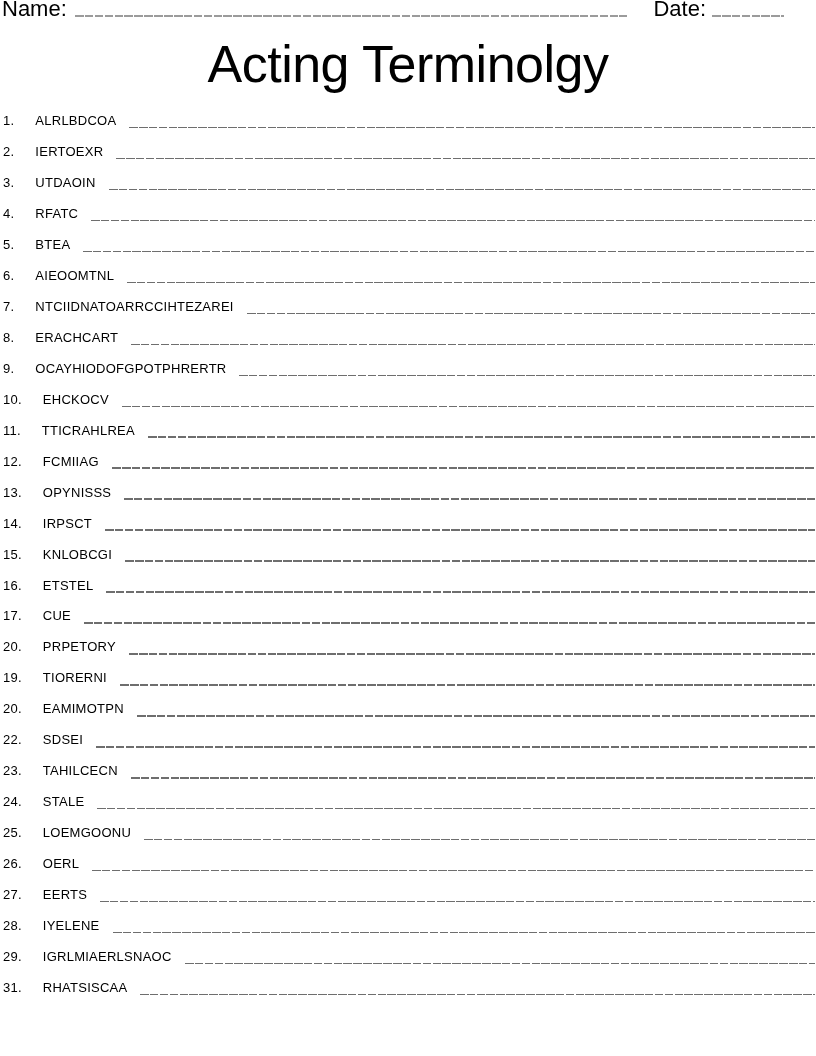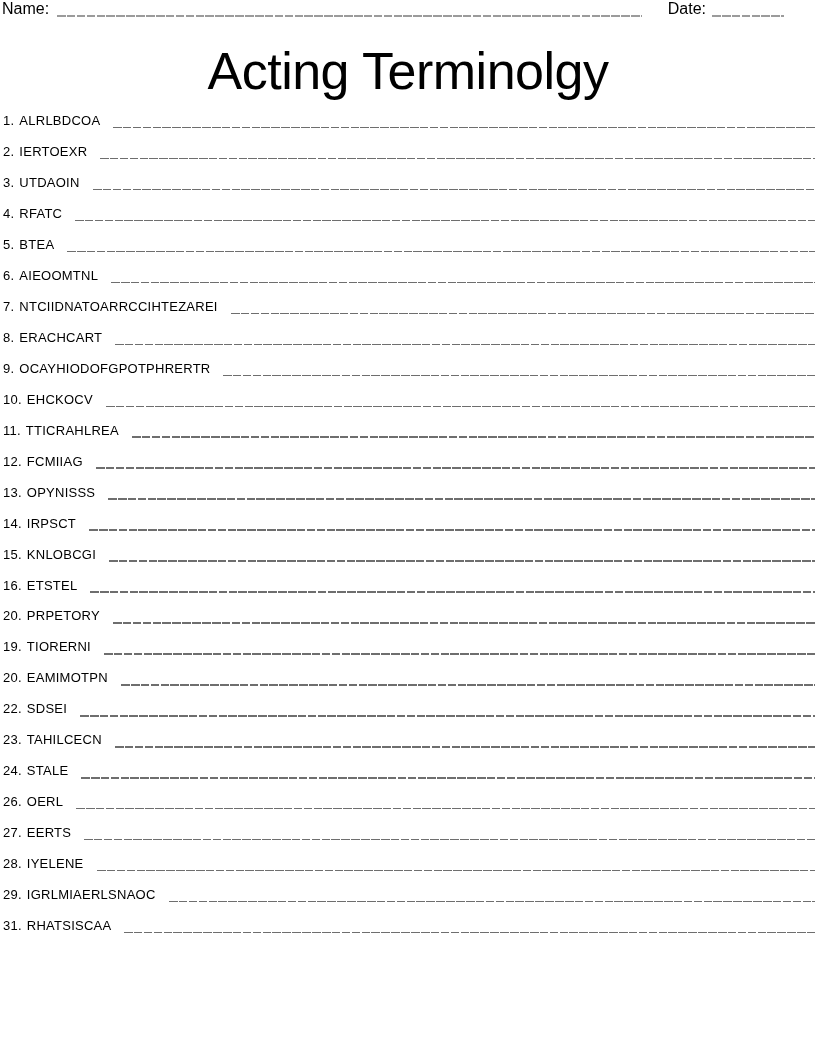--- a/index.html
+++ b/index.html
@@ -22,21 +22,21 @@
   .header {
     position: absolute;
     top: 0px;
     left: 2px;
     right: 32px;
     height: 18px;
     display: flex;
     align-items: flex-end;
   }
   .hlabel {
-    font-size: 16px;
+    font-size: 22px;
     line-height: 18px;
     white-space: nowrap;
   }
   .hline {
     height: 1.2px;
     margin-bottom: 1.5px;
     background: repeating-linear-gradient(to right,
       #9b9b9b 0px, #9b9b9b 8.6px,
       rgba(0,0,0,0) 8.6px, rgba(0,0,0,0) 9.9px);
   }
@@ -46,21 +46,21 @@
     margin-right: 26px;
   }
   .date-line {
     width: 72px;
     margin-left: 6px;
   }
 
   
   .title {
     position: absolute;
-    top: 40px;
+    top: 33px;
     left: 0;
     width: 816px;
     text-align: center;
     font-size: 52px;
     line-height: 62px;
     font-weight: 400;
     letter-spacing: -0.5px;
     white-space: nowrap;
   }
 
@@ -75,21 +75,21 @@
     height: 30.97px;
     display: flex;
     align-items: center;
   }
   .num, .word {
     font-size: 13px;
     line-height: 13px;
     letter-spacing: 0.25px;
     white-space: nowrap;
   }
-  .word { margin-left: 5px; }
+  .word { margin-left: 21px; }
   .blank {
     flex: 1;
     height: 1.4px;
     margin-left: 13px;
     transform: translateY(7px);
     background: repeating-linear-gradient(to right,
       #6e6e6e 0px, #6e6e6e 8.6px,
       rgba(0,0,0,0) 8.6px, rgba(0,0,0,0) 9.9px);
   }
 </style>
@@ -197,20 +197,25 @@
     <span class="word">KNLOBCGI</span>
     <div class="blank"></div>
   </div>
 
   <div class="row">
     <span class="num">16.</span>
     <span class="word">ETSTEL</span>
     <div class="blank"></div>
   </div>
 
+  <div class="row">
+    <span class="num">17.</span>
+    <span class="word">CUE</span>
+    <div class="blank"></div>
+  </div>
 
   <div class="row">
     <span class="num">20.</span>
     <span class="word">PRPETORY</span>
     <div class="blank"></div>
   </div>
 
   <div class="row">
     <span class="num">19.</span>
     <span class="word">TIORERNI</span>
@@ -235,20 +240,25 @@
     <span class="word">TAHILCECN</span>
     <div class="blank"></div>
   </div>
 
   <div class="row">
     <span class="num">24.</span>
     <span class="word">STALE</span>
     <div class="blank"></div>
   </div>
 
+  <div class="row">
+    <span class="num">25.</span>
+    <span class="word">LOEMGOONU</span>
+    <div class="blank"></div>
+  </div>
 
   <div class="row">
     <span class="num">26.</span>
     <span class="word">OERL</span>
     <div class="blank"></div>
   </div>
 
   <div class="row">
     <span class="num">27.</span>
     <span class="word">EERTS</span>

